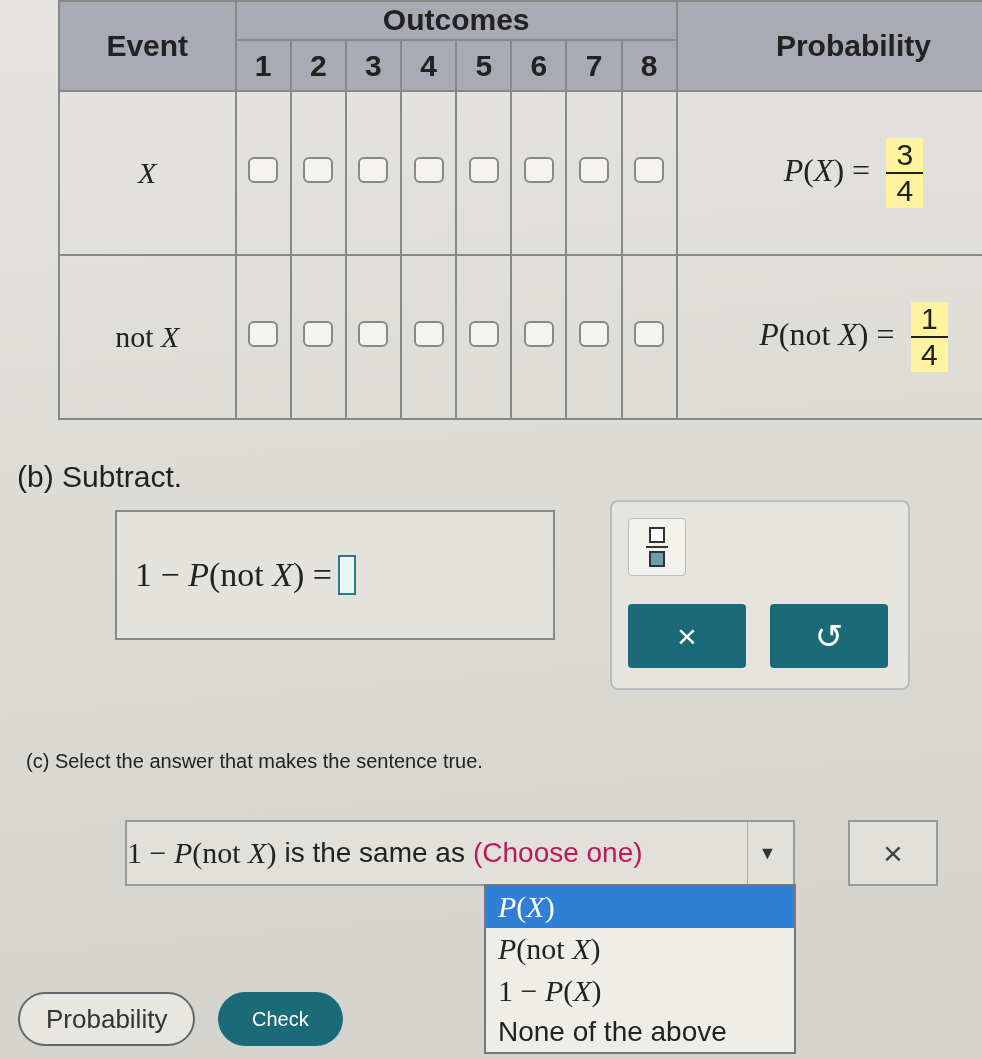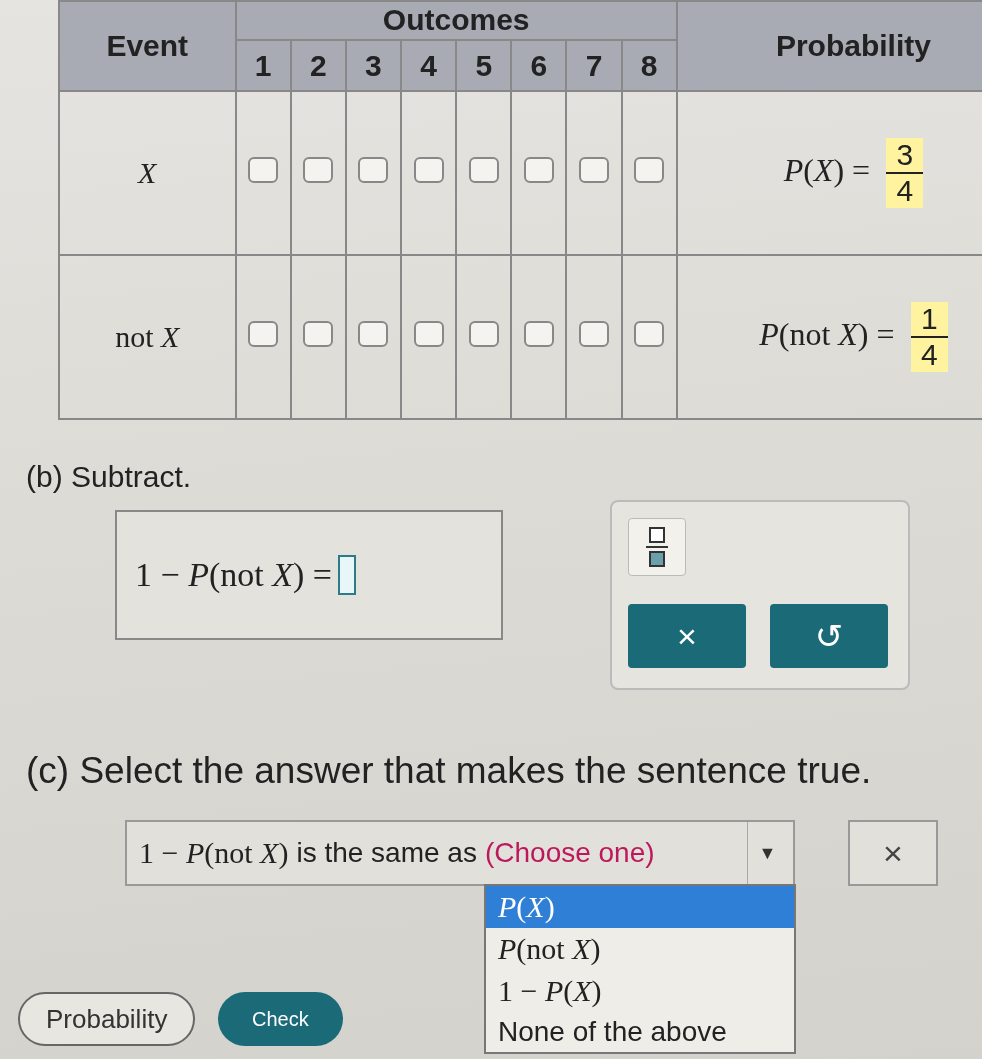--- a/index.html
+++ b/index.html
@@ -65,29 +65,29 @@
     padding: 2px 10px;
     font-size: 30px;
   }
   .frac .num { border-bottom: 2px solid #222; }
   .hl-y { background: #fff3a0; padding: 0 4px; }
   .italX { font-style: italic; font-family: 'Times New Roman', serif; }
   .mathtxt { font-family: 'Times New Roman', serif; font-size: 32px; }
   
   .part-b-label {
     position: absolute;
-    left: 26px;
+    left: 17px;
     top: 460px;
     font-size: 30px;
   }
   .eq-box {
     position: absolute;
     left: 115px;
     top: 510px;
-    width: 388px;
+    width: 440px;
     height: 130px;
     border: 2px solid #888;
     background: #e4e2dd;
     display: flex;
     align-items: center;
     padding-left: 18px;
   }
   .eq-box .mathtxt { font-size: 34px; }
   .answer-slot {
     display: inline-block;
@@ -149,33 +149,33 @@
     display: flex;
     align-items: center;
     justify-content: center;
     cursor: pointer;
   }
   
   .part-c-label {
     position: absolute;
     left: 26px;
     top: 750px;
-    font-size: 37px;
+    font-size: 20px;
   }
   .sentence-box {
     position: absolute;
     left: 125px;
     top: 820px;
     width: 670px;
     height: 66px;
     border: 2px solid #999;
     background: #e2e0da;
     display: flex;
     align-items: center;
-    padding: 0 12px;
+    padding: 0 0;
     font-size: 28px;
   }
   .sentence-box .mathtxt { font-size: 30px; }
   .dd-toggle {
     position: absolute;
     right: 6px;
     top: 0;
     bottom: 0;
     width: 40px;
     display: flex;

